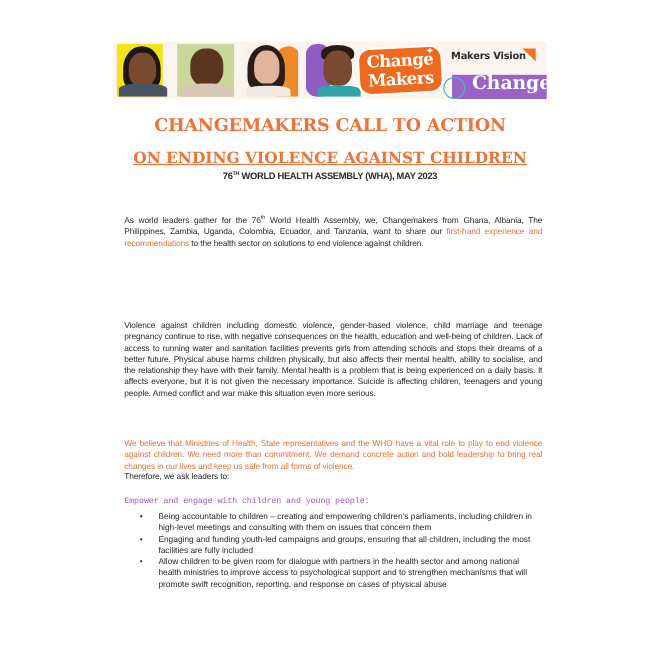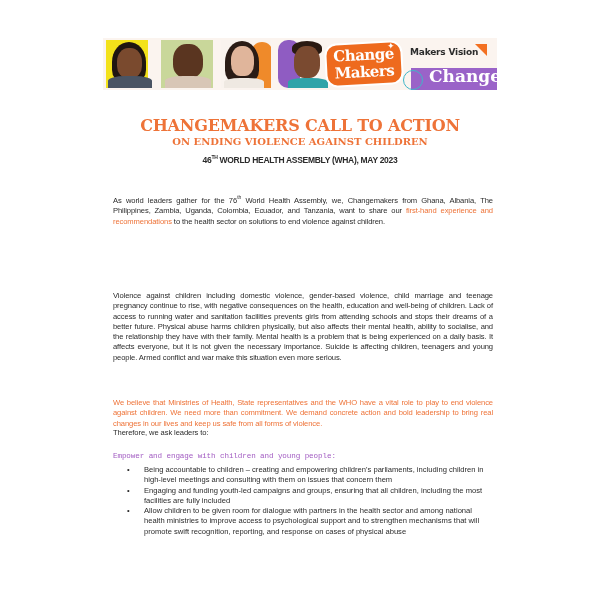--- a/index.html
+++ b/index.html
@@ -45,22 +45,22 @@
   .cm-star { position: absolute; left: 284px; top: 3px; color: #fff; font-size: 9px; }
 
   .wv-logo { position: absolute; left: 307px; top: 9px; font-family: "DejaVu Sans", sans-serif; font-weight: bold; font-size: 9px; color: #2c2c2c; letter-spacing: -0.2px; }
   .wv-mark { position: absolute; left: 372px; top: 6px; width: 0; height: 0; border-left: 12px solid transparent; border-top: 12px solid #f37021; }
 
   .change-band { position: absolute; left: 308px; top: 30px; width: 90px; height: 22px; background: #9a63c8; }
   .change-text { position: absolute; left: 326px; top: 28px; color: #fff; font-family: "DejaVu Serif", serif; font-weight: bold; font-size: 17px; }
   .globe { position: absolute; left: 300px; top: 32px; width: 18px; height: 18px; border: 1.5px solid #3fb6c9; border-radius: 50%; }
 
   
-  .title { position: absolute; left: 0; top: 116px; width: 600px; text-align: center; font-family: "DejaVu Serif", serif; font-weight: bold; font-size: 16px; color: #ee7338; letter-spacing: -0.2px; }
-  .subtitle { position: absolute; left: 0; top: 136px; width: 600px; text-align: center; font-family: "DejaVu Serif", serif; font-weight: bold; font-size: 10px; color: #ee7338; }
+  .title { position: absolute; left: 0; top: 104px; width: 600px; text-align: center; font-family: "DejaVu Serif", serif; font-weight: bold; font-size: 16px; color: #ee7338; letter-spacing: -0.2px; }
+  .subtitle { position: absolute; left: 0; top: 136px; width: 600px; text-align: center; font-family: "DejaVu Serif", serif; font-weight: bold; font-size: 14px; color: #ee7338; text-decoration: underline; }
   .wha { position: absolute; left: 0; top: 155px; width: 600px; text-align: center; font-family: "Liberation Sans", sans-serif; font-weight: bold; font-size: 8.5px; color: #2b2b2b; letter-spacing: -0.3px; }
   .wha sup { font-size: 5px; }
 
   
   .body-text { position: absolute; left: 113px; width: 380px; font-size: 7.6px; line-height: 10.3px; text-align: justify; color: #2b2b2b; letter-spacing: -0.1px; }
   .orange { color: #ee7338; }
   .purple { color: #a25cc2; }
   .intro { top: 196px; }
   .collective { top: 251px; }
   .red-para { top: 269px; }
@@ -113,21 +113,21 @@
     <span class="wv-logo">Makers Vision</span>
     <span class="wv-mark"></span>
 
     <div class="change-band"></div>
     <div class="globe"></div>
     <span class="change-text">Change</span>
   </div>
 
   <div class="title">CHANGEMAKERS CALL TO ACTION</div>
   <div class="subtitle">ON ENDING VIOLENCE AGAINST CHILDREN</div>
-  <div class="wha"><span>46</span><sup>TH</sup><span> WORLD HEALTH ASSEMBLY (WHA), MAY 2023</span></div>
+  <div class="wha"><span>76</span><sup>TH</sup><span> WORLD HEALTH ASSEMBLY (WHA), MAY 2023</span></div>
 
   <p class="body-text intro" style="margin:0"><span>As world leaders gather for the 76</span><sup>th</sup><span> World Health Assembly, we, Changemakers from Ghana, Albania, The Philippines, Zambia, Uganda, Colombia, Ecuador, and Tanzania, want to share our </span><span class="orange">first-hand experience and recommendations</span><span> to the health sector on solutions to end violence against children.</span></p>
 
 
 
   <p class="body-text violence" style="margin:0">Violence against children including domestic violence, gender-based violence, child marriage and teenage pregnancy continue to rise, with negative consequences on the health, education and well-being of children. Lack of access to running water and sanitation facilities prevents girls from attending schools and stops their dreams of a better future. Physical abuse harms children physically, but also affects their mental health, ability to socialise, and the relationship they have with their family. Mental health is a problem that is being experienced on a daily basis. It affects everyone, but it is not given the necessary importance.  Suicide is affecting children, teenagers and young people. Armed conflict and war make this situation even more serious.</p>
 
   <p class="body-text believe orange" style="margin:0">We believe that Ministries of Health, State representatives and the WHO have a vital role to play to end violence against children. We need more than commitment. We demand concrete action and bold leadership to bring real changes in our lives and keep us safe from all forms of violence.</p>
 
   <p class="body-text therefore" style="margin:0">Therefore, we ask leaders to:</p>

